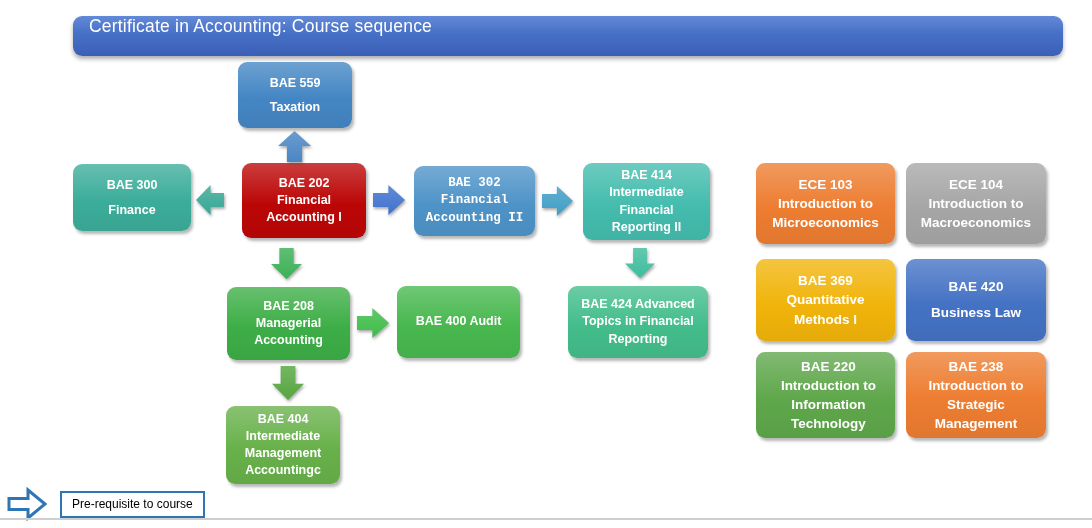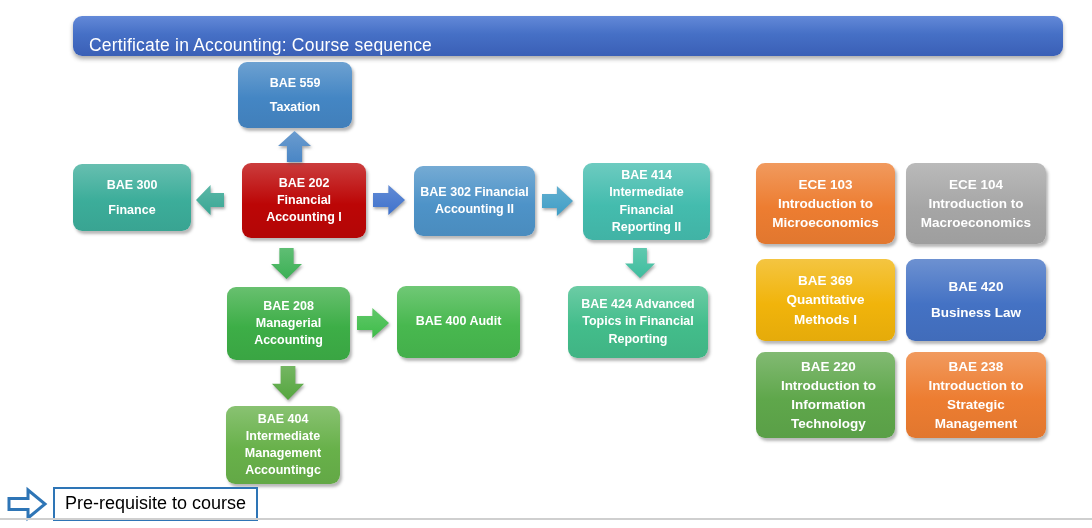--- a/index.html
+++ b/index.html
@@ -5,61 +5,61 @@
   html,body{margin:0;padding:0;background:#fff;}
   .stage{
     position:relative;width:1092px;height:528px;overflow:hidden;background:#ffffff;
     font-family:"Liberation Sans", sans-serif;
   }
   .title-bar{
     position:absolute;left:73px;top:16px;width:990px;height:40px;
     border-radius:9px;
     background:linear-gradient(180deg,#6389d8 0%,#4670c6 45%,#3a5fb6 100%);
     box-shadow:0 3px 4px rgba(70,70,70,.45);
-    display:flex;align-items:flex-end;padding-left:16px;box-sizing:border-box;
+    display:flex;align-items:flex-start;padding-left:16px;box-sizing:border-box;
     color:#ffffff;font-size:17.5px;font-weight:400;letter-spacing:.2px;
   }
   .node{
     position:absolute;border-radius:9px;color:#ffffff;
     display:flex;align-items:center;justify-content:center;text-align:center;
     white-space:pre-line;font-size:12.5px;line-height:1.38;font-weight:600;
     box-shadow:2px 3px 3px rgba(95,95,95,.45);
     padding:2px;box-sizing:border-box;
   }
   .node.big{font-size:13.5px;line-height:1.42;}
   .node.spaced{line-height:1.95;}
   .node.bold{font-weight:700;}
   .arrow{position:absolute;filter:drop-shadow(1.5px 2px 1.5px rgba(80,80,80,.5));}
   .arrow-shape{width:100%;height:100%;}
   .legend{position:absolute;left:6px;top:486px;display:flex;align-items:center;}
   .legend-arrow-icon{display:block;}
   .legend-box{
-    margin-left:5px;border:2.5px solid #2E75B6;background:#fff;
-    padding:4px 10px 5px 10px;font-size:18px;color:#000;
+    margin-left:12px;border:2.5px solid #2E75B6;background:#fff;
+    padding:4px 10px 5px 10px;font-size:12px;color:#000;
   }
   .bottom-line{position:absolute;left:0;top:518px;width:1092px;height:2px;background:#cfcfcf;}
 </style>
 </head>
 <body>
 
 <div class="stage">
 
   <div class="title-bar">
     <span>Certificate in Accounting: Course sequence</span>
   </div>
 
   <div id="diagram-layer">
       <div class="node spaced" style="left: 238px; top: 62px; width: 114px; height: 66px; background: linear-gradient(rgb(109, 161, 209), rgb(68, 134, 196) 55%, rgb(65, 127, 186));">BAE 559
 Taxation</div>
       <div class="node spaced" style="left: 73px; top: 164px; width: 118px; height: 67px; background: linear-gradient(rgb(103, 191, 176), rgb(60, 173, 154) 55%, rgb(57, 164, 146));">BAE 300
 Finance</div>
       <div class="node bold" style="left: 242px; top: 163px; width: 124px; height: 75px; background: linear-gradient(rgb(203, 61, 61), rgb(188, 6, 6) 55%, rgb(179, 6, 6));">BAE 202
 Financial
 Accounting I</div>
-      <div class="node" style="left: 414px; top: 166px; width: 121px; height: 70px; background: linear-gradient(rgb(117, 171, 212), rgb(78, 147, 200) 55%, rgb(74, 140, 190));">BAE 302 Financial
+      <div class="node" style="left: 414px; top: 166px; width: 121px; height: 70px; background: linear-gradient(rgb(117, 171, 212), rgb(78, 147, 200) 55%, rgb(74, 140, 190)); font-family: Liberation Mono, monospace;">BAE 302 Financial
 Accounting II</div>
       <div class="node" style="left: 583px; top: 163px; width: 127px; height: 77px; background: linear-gradient(rgb(109, 203, 192), rgb(68, 188, 174) 55%, rgb(65, 179, 165));">BAE 414
 Intermediate
 Financial
 Reporting II</div>
       <div class="node" style="left: 227px; top: 287px; width: 123px; height: 73px; background: linear-gradient(rgb(104, 192, 111), rgb(61, 174, 71) 55%, rgb(58, 165, 67));">BAE 208
 Managerial
 Accounting</div>
       <div class="node" style="left: 397px; top: 286px; width: 123px; height: 72px; background: linear-gradient(rgb(112, 200, 118), rgb(72, 184, 79) 55%, rgb(68, 175, 75));">BAE 400 Audit</div>
       <div class="node" style="left: 568px; top: 286px; width: 140px; height: 72px; background: linear-gradient(rgb(108, 204, 165), rgb(67, 189, 139) 55%, rgb(64, 180, 132));">BAE 424 Advanced

